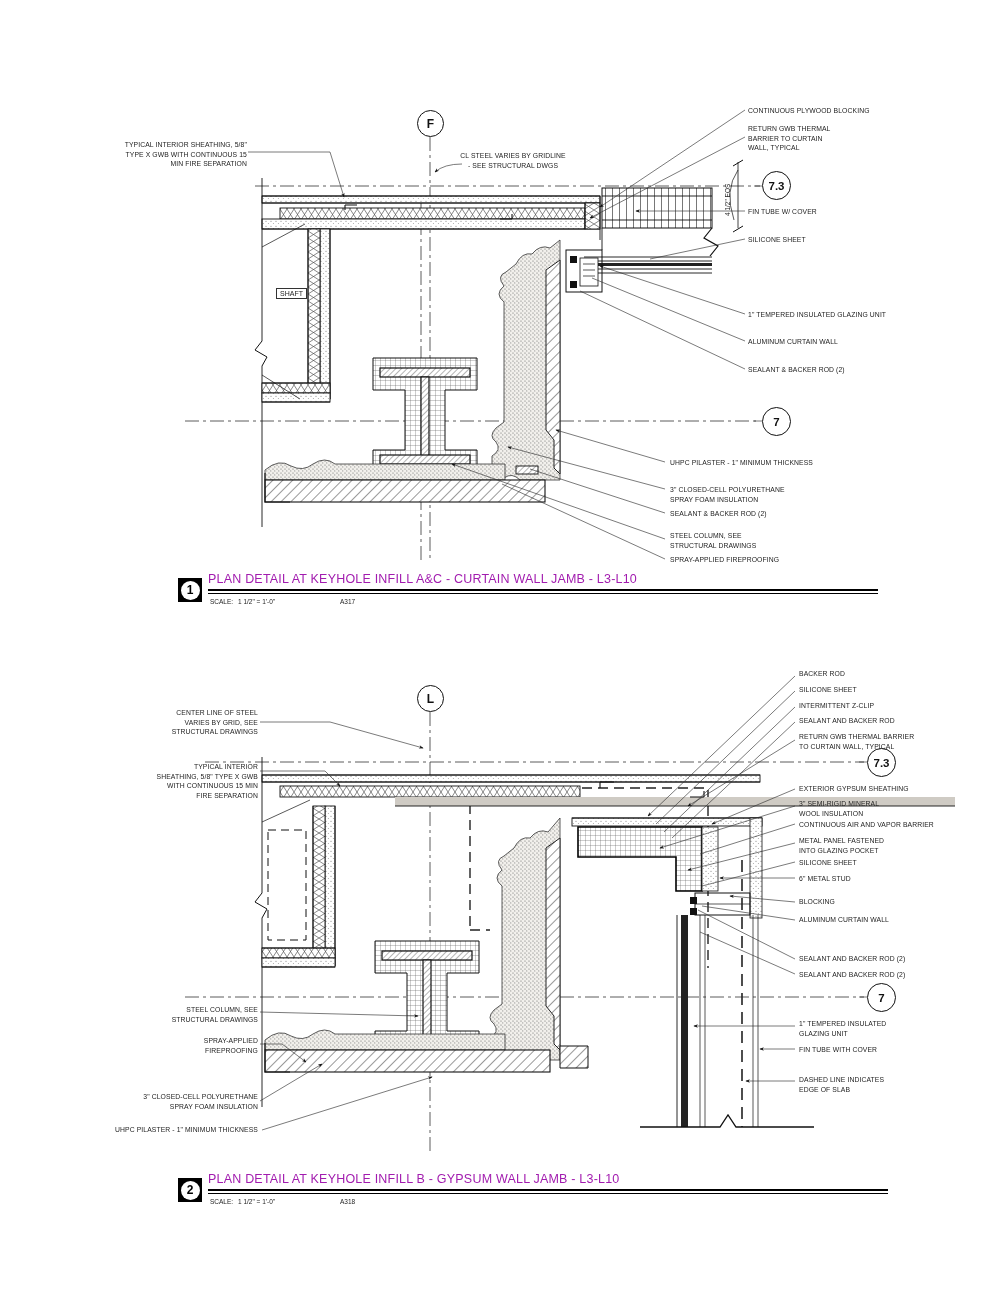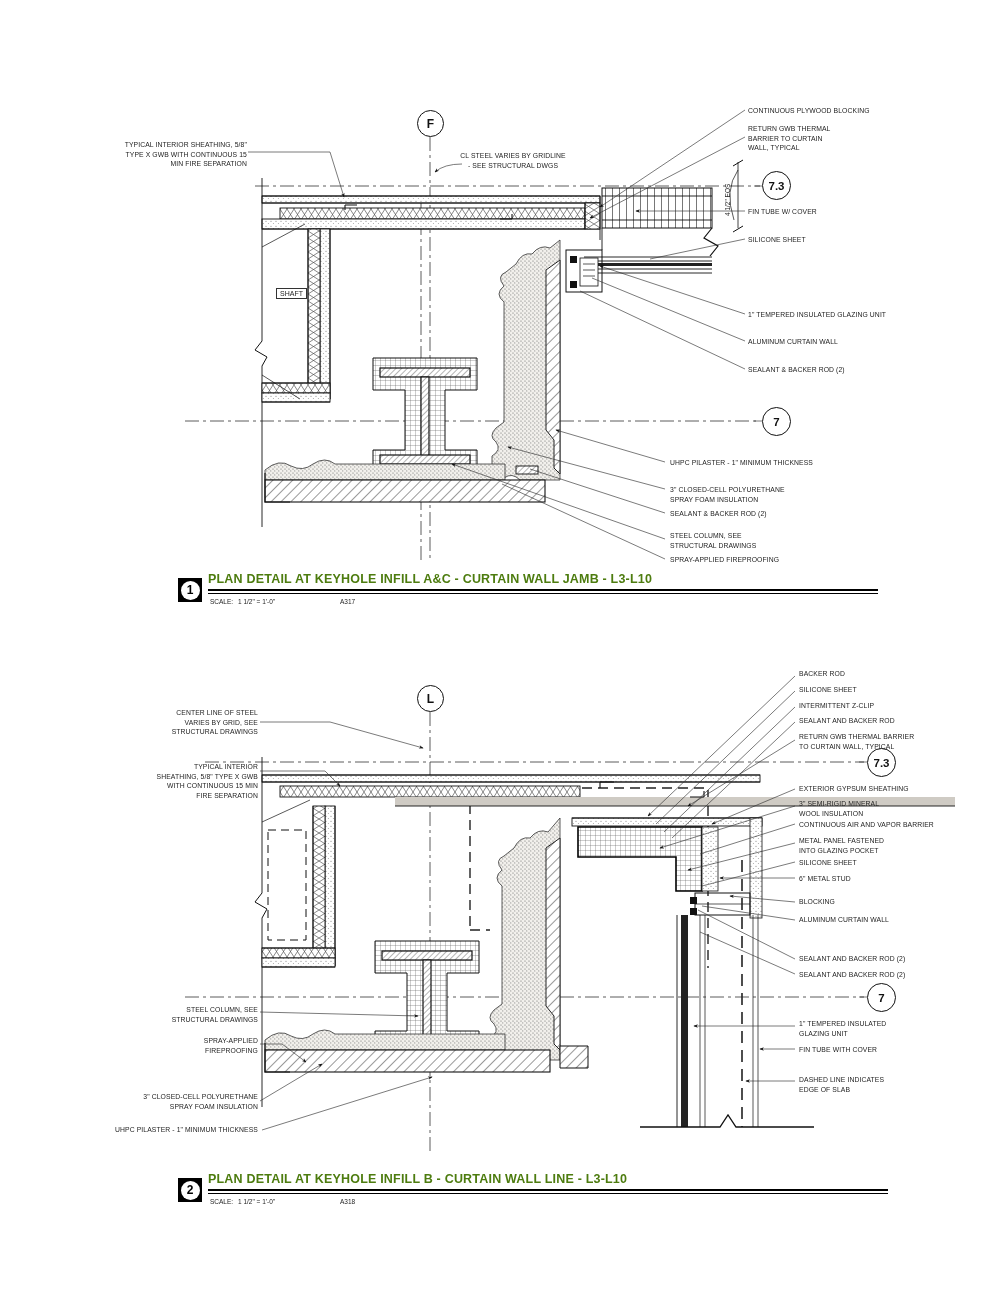--- a/index.html
+++ b/index.html
@@ -16,22 +16,22 @@
   .callout.bub{width:27px;height:27px;font-size:11.5px;}
   .shaftbox{position:absolute;border:1px solid #333;background:#fff;font-size:7px;
             padding:1px 3px;color:#222;}
   .dimv{position:absolute;font-size:6.5px;color:#222;transform:rotate(-90deg);
         transform-origin:0 0;white-space:nowrap;}
   .titlebar{position:absolute;left:178px;width:710px;}
   .badge{position:absolute;left:0;top:0;width:24px;height:24px;background:#000;
          display:flex;align-items:center;justify-content:center;}
   .badge .inner{width:19px;height:19px;border-radius:50%;background:#fff;display:flex;
                 align-items:center;justify-content:center;font-size:12px;font-weight:bold;color:#000;}
-  .tb-title{position:absolute;left:30px;top:-6px;font-size:12.5px;font-weight:bold;
-            letter-spacing:.2px;color:#4d7c0f;white-space:nowrap;}
+  .tb-title{position:absolute;left:30px;top:-6px;font-size:12.5px;font-weight:normal;
+            letter-spacing:.2px;color:#a21caf;white-space:nowrap;}
   .tb-rule{position:absolute;left:30px;top:11px;height:0;border-top:2.5px solid #000;}
   .tb-rule2{position:absolute;left:30px;top:15px;height:0;border-top:1px solid #000;}
   .tb-scale{position:absolute;left:32px;top:20px;font-size:6.5px;color:#222;}
   .tb-scaleval{position:absolute;left:60px;top:20px;font-size:6.5px;color:#222;}
   .tb-sheet{position:absolute;left:162px;top:20px;font-size:6.5px;color:#222;}
 </style>
 </head>
 <body>
 <div id="sheet">
 
@@ -380,21 +380,21 @@
 <div class="lbl" style="left:799px;top:1019px;">1" TEMPERED INSULATED
 GLAZING UNIT</div>
 <div class="lbl" style="left:799px;top:1045px;">FIN TUBE WITH COVER</div>
 <div class="lbl" style="left:799px;top:1075px;">DASHED LINE INDICATES
 EDGE OF SLAB</div>
 
 <div class="titlebar" style="top:1178px;">
   <div class="badge">
         <div class="inner">2</div>
       </div>
-  <div class="tb-title">PLAN DETAIL AT KEYHOLE INFILL B - CURTAIN WALL LINE - L3-L10</div>
+  <div class="tb-title">PLAN DETAIL AT KEYHOLE INFILL B - GYPSUM WALL JAMB - L3-L10</div>
   <div class="tb-rule" style="width:680px;"></div>
   <div class="tb-rule2" style="width:680px;"></div>
   <div class="tb-scale">SCALE:</div>
   <div class="tb-scaleval">1 1/2" = 1'-0"</div>
   <div class="tb-sheet">A318</div>
 </div>
 
 </div>
 
 </body></html>

